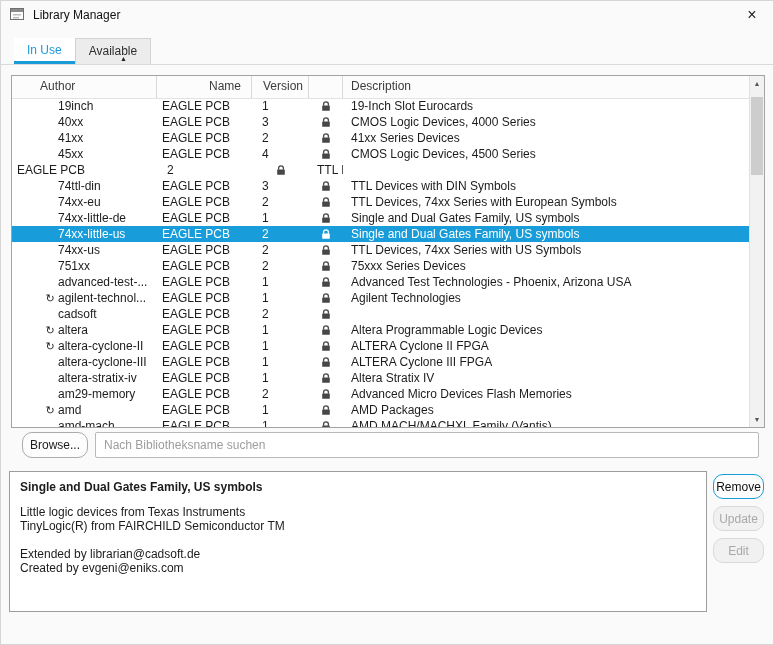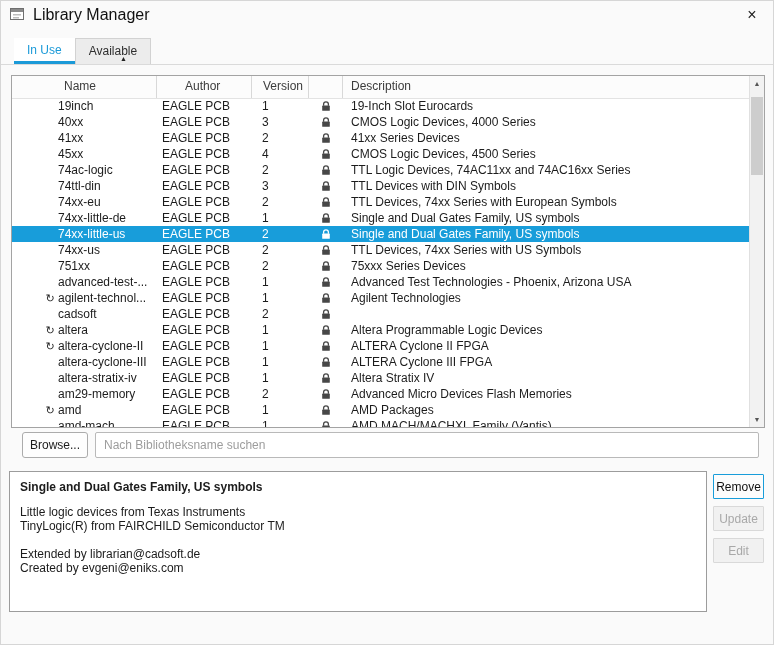--- a/index.html
+++ b/index.html
@@ -6,21 +6,21 @@
   body{
     width:774px;height:645px;overflow:hidden;
     font-family:"Liberation Sans",sans-serif;font-size:12px;color:#1c1c1c;
     background:#fafafa;
   }
   .window{position:relative;width:774px;height:645px;background:#fafafa;box-sizing:border-box;border:1px solid #d6d6d6}
 
   
   .titlebar{position:absolute;top:0;left:0;right:0;height:27px;display:flex;align-items:center;padding:0 9px;box-sizing:border-box}
   .app-icon{width:15px;height:13px;margin-right:8px;flex:0 0 15px}
-  .title{font-size:16px;color:#111}
+  .title{font-size:12px;color:#111}
   .close{margin-left:auto;width:24px;text-align:center;font-size:16px;line-height:16px;color:#222;cursor:default}
 
   
   .tabs{position:absolute;top:37px;left:13px;height:27px;display:flex;}
   .tab{height:26px;line-height:24px;padding:0 13px;box-sizing:border-box;white-space:nowrap}
   .tab.active{background:#ffffff;color:#1b9ad8;border-bottom:3px solid #1b9ad8}
   .tab.inactive{background:#ececec;border:1px solid #d2d2d2;border-bottom:none;color:#2e2e2e}
   .tabline{position:absolute;top:63px;left:0;right:0;height:1px;background:#dadada}
   .tabmark{position:absolute;left:119px;top:54px;font-size:7px;color:#222;line-height:8px}
 
@@ -46,31 +46,31 @@
   .trow.selected .refresh,.trow.selected .c.lock{color:#fff}
 
   
   .vscroll{position:absolute;top:0;right:0;bottom:0;width:15px;background:#f2f2f2;border-left:1px solid #e0e0e0;box-sizing:border-box}
   .sbtn{position:absolute;left:0;width:14px;height:15px;display:flex;align-items:center;justify-content:center;font-size:7px;color:#555}
   .sbtn.up{top:0}
   .sbtn.down{bottom:0}
   .sthumb{position:absolute;left:1px;width:12px;top:21px;height:78px;background:#cdcdcd}
 
   
-  .browse{position:absolute;left:21px;top:431px;width:66px;height:26px;background:#fdfdfd;border:1px solid #ababab;border-radius:3px;font:inherit;color:#1c1c1c}
+  .browse{position:absolute;left:21px;top:431px;width:66px;height:26px;background:#fdfdfd;border:1px solid #ababab;border-radius:10px;font:inherit;color:#1c1c1c}
   .searchbox{position:absolute;left:94px;top:431px;width:664px;height:26px;box-sizing:border-box;background:#fff;border:1px solid #b9b9b9;border-radius:2px;padding:0 8px;font:inherit;color:#222}
   .searchbox::placeholder{color:#9d9d9d}
 
   
   .details{position:absolute;left:8px;top:470px;width:698px;height:141px;background:#fff;border:1px solid #9c9c9c;box-sizing:border-box;padding:8px 10px;overflow:hidden}
   .dtitle{font-weight:bold;margin-bottom:11px}
   .dline{min-height:14px;line-height:14px}
 
   
-  .abtn{position:absolute;left:712px;width:51px;height:25px;box-sizing:border-box;border-radius:1px;font:inherit;display:flex;align-items:center;justify-content:center;padding:0}
+  .abtn{position:absolute;left:712px;width:51px;height:25px;box-sizing:border-box;border-radius:10px;font:inherit;display:flex;align-items:center;justify-content:center;padding:0}
   .abtn.remove{top:473px;background:#fcfcfc;border:1px solid #189dda;color:#111}
   .abtn.update{top:505px}
   .abtn.edit{top:537px}
   .abtn.disabled{background:#f1f1f1;border:1px solid #d9d9d9;color:#a8a8a8}
 </style>
 </head>
 <body>
 
 <div class="window">
 
@@ -89,22 +89,22 @@
 
   <div class="tabs">
     <div class="tab active">In Use</div>
     <div class="tab inactive">Available</div>
   </div>
   <div class="tabline"></div>
   <div class="tabmark">▲</div>
 
   <div class="table">
     <div class="thead">
+      <div class="hc h-author">Author</div>
       <div class="hc h-name">Name</div>
-      <div class="hc h-author">Author</div>
       <div class="hc h-version">Version</div>
       <div class="hc h-lock"></div>
       <div class="hc h-desc">Description</div>
     </div>
     <div class="tbody">
         <div class="trow">
           <span class="c name">
             <span class="refresh"></span>
             <span class="ntext">19inch</span>
           </span>
@@ -157,24 +157,20 @@
           <span class="c version">4</span>
           <span class="c lock">
             <svg width="10" height="11" viewBox="0 0 10 11" aria-hidden="true">
               <path d="M2.6 4.8 V3.2 a2.4 2.4 0 0 1 4.8 0 V4.8" fill="none" stroke="currentColor" stroke-width="1.3"></path>
               <rect x="1.2" y="4.6" width="7.6" height="5.2" rx="0.6" fill="currentColor"></rect>
             </svg>
           </span>
           <span class="c desc">CMOS Logic Devices, 4500 Series</span>
         </div>
         <div class="trow">
-          <span class="c name">
-            <span class="refresh"></span>
-            <span class="ntext">74ac-logic</span>
-          </span>
           <span class="c author">EAGLE PCB</span>
           <span class="c version">2</span>
           <span class="c lock">
             <svg width="10" height="11" viewBox="0 0 10 11" aria-hidden="true">
               <path d="M2.6 4.8 V3.2 a2.4 2.4 0 0 1 4.8 0 V4.8" fill="none" stroke="currentColor" stroke-width="1.3"></path>
               <rect x="1.2" y="4.6" width="7.6" height="5.2" rx="0.6" fill="currentColor"></rect>
             </svg>
           </span>
           <span class="c desc">TTL Logic Devices, 74AC11xx and 74AC16xx Series</span>
         </div>

